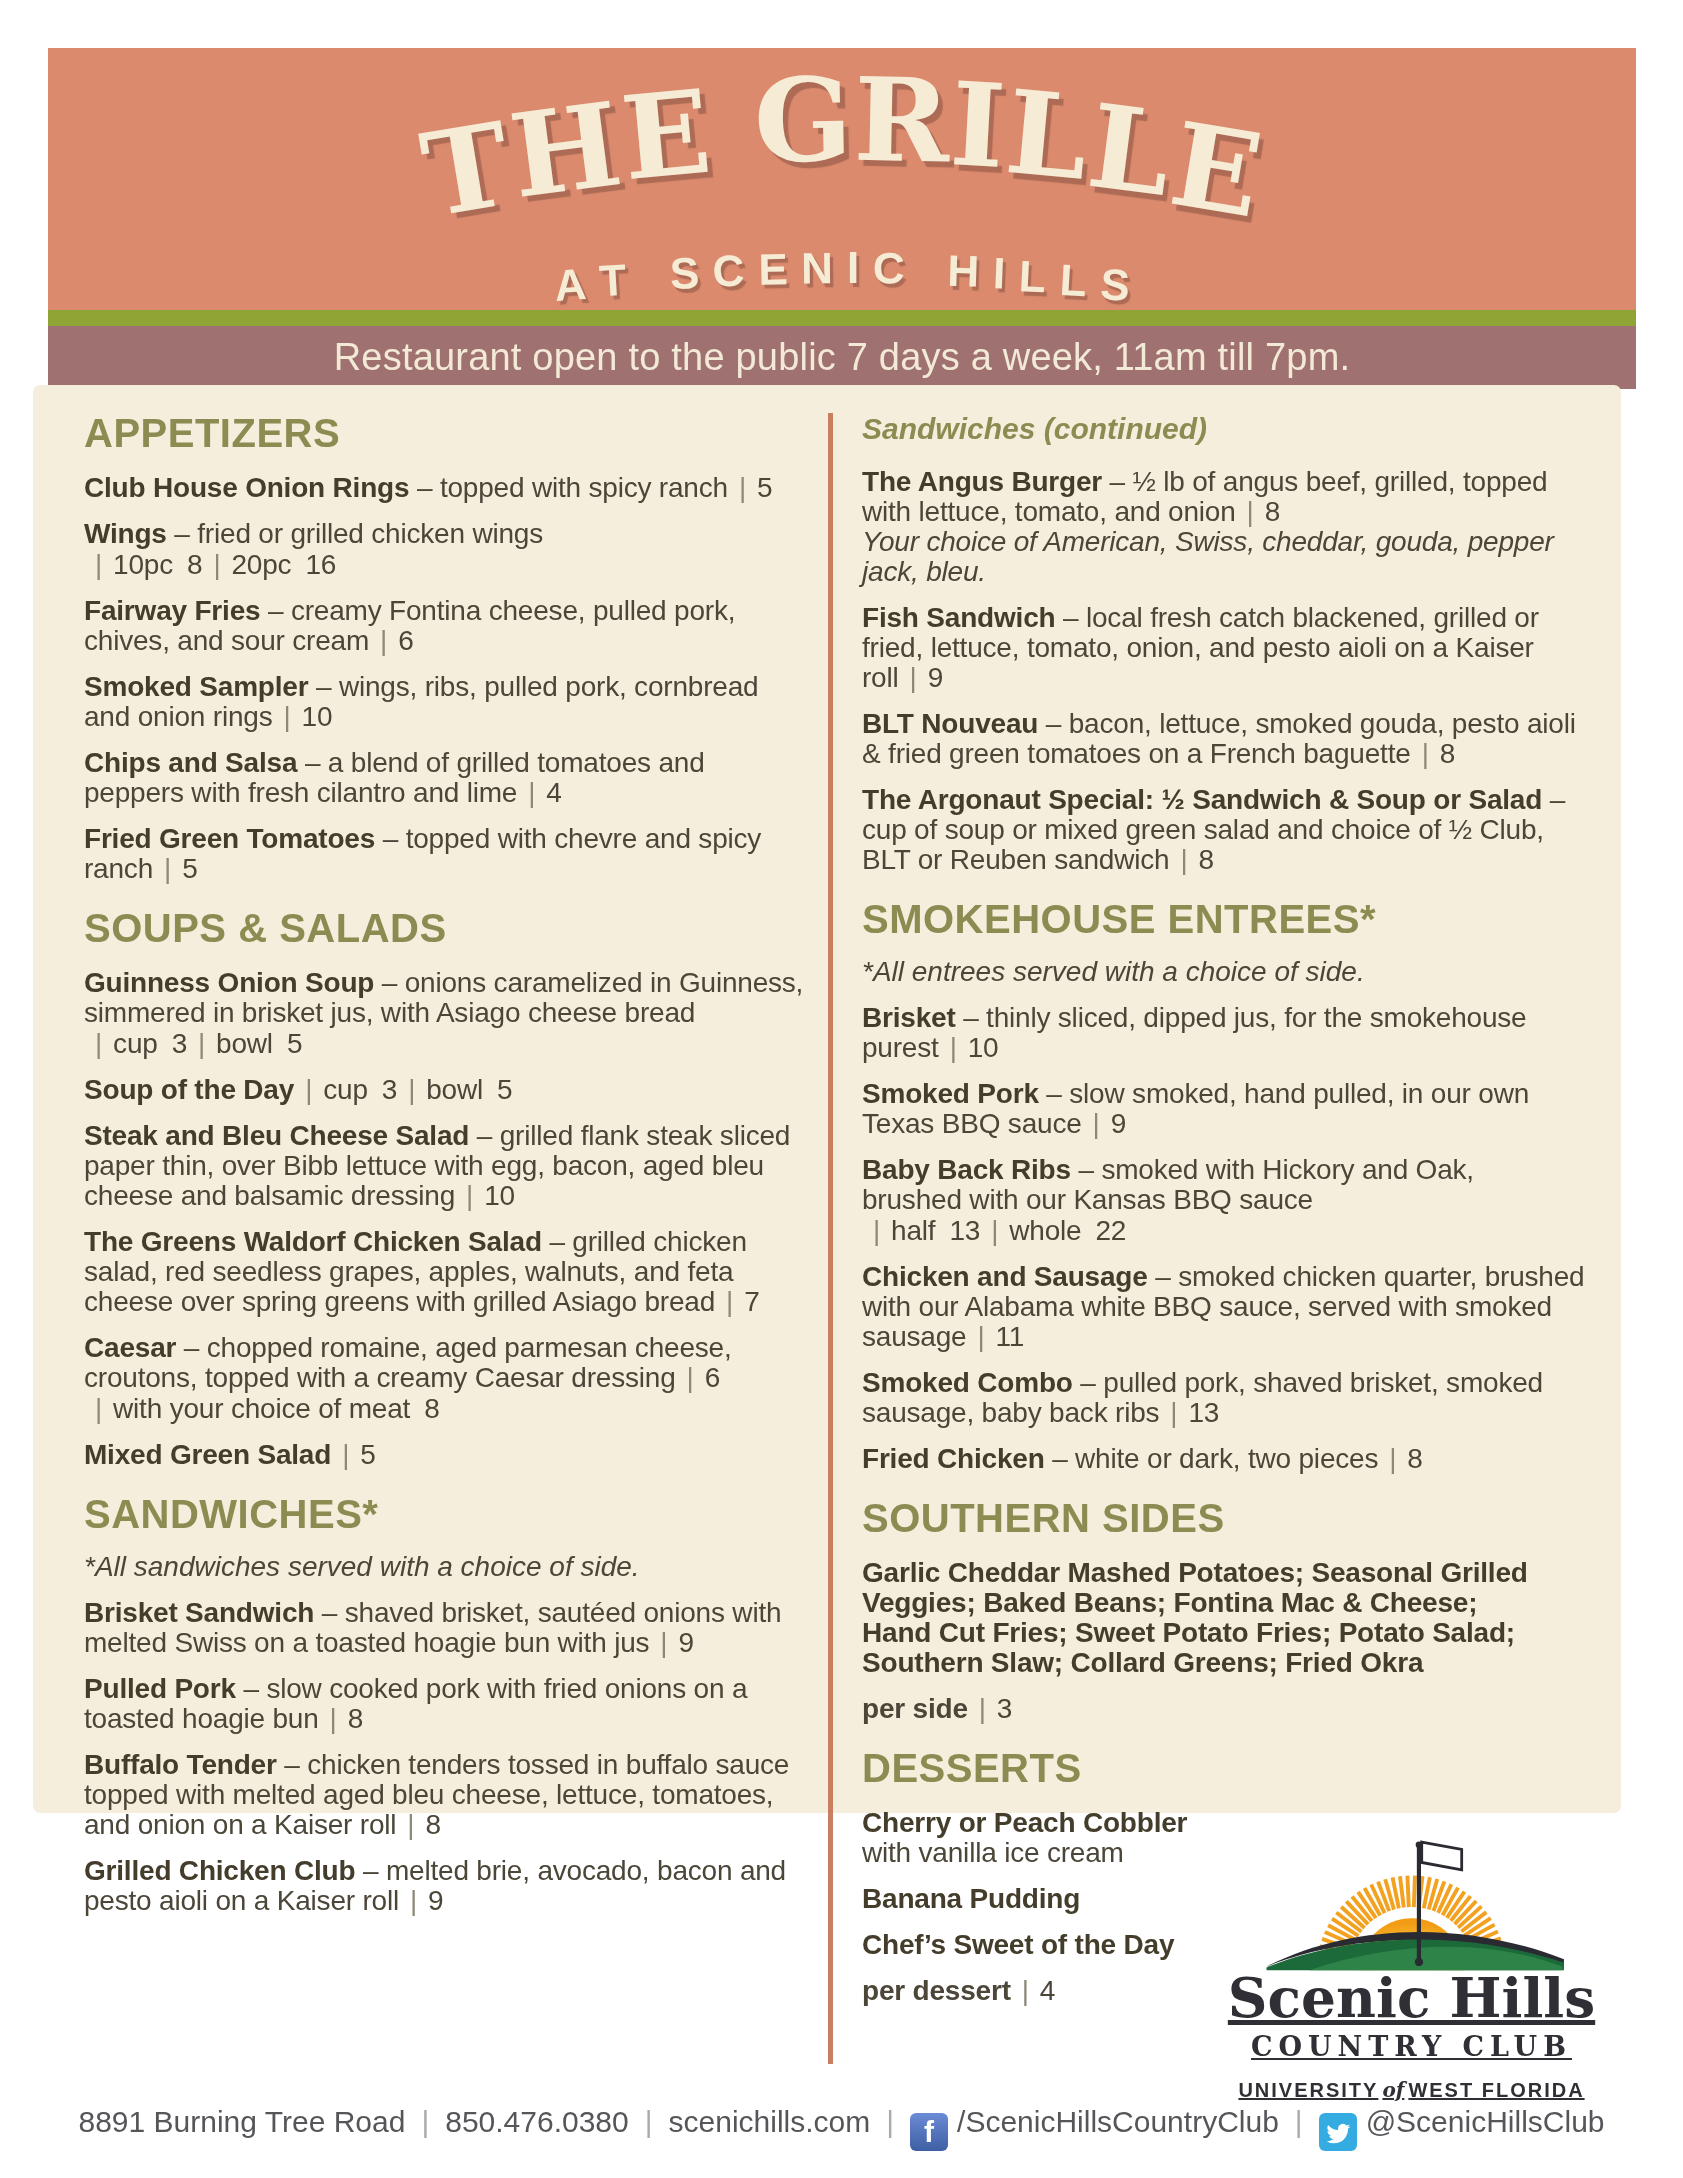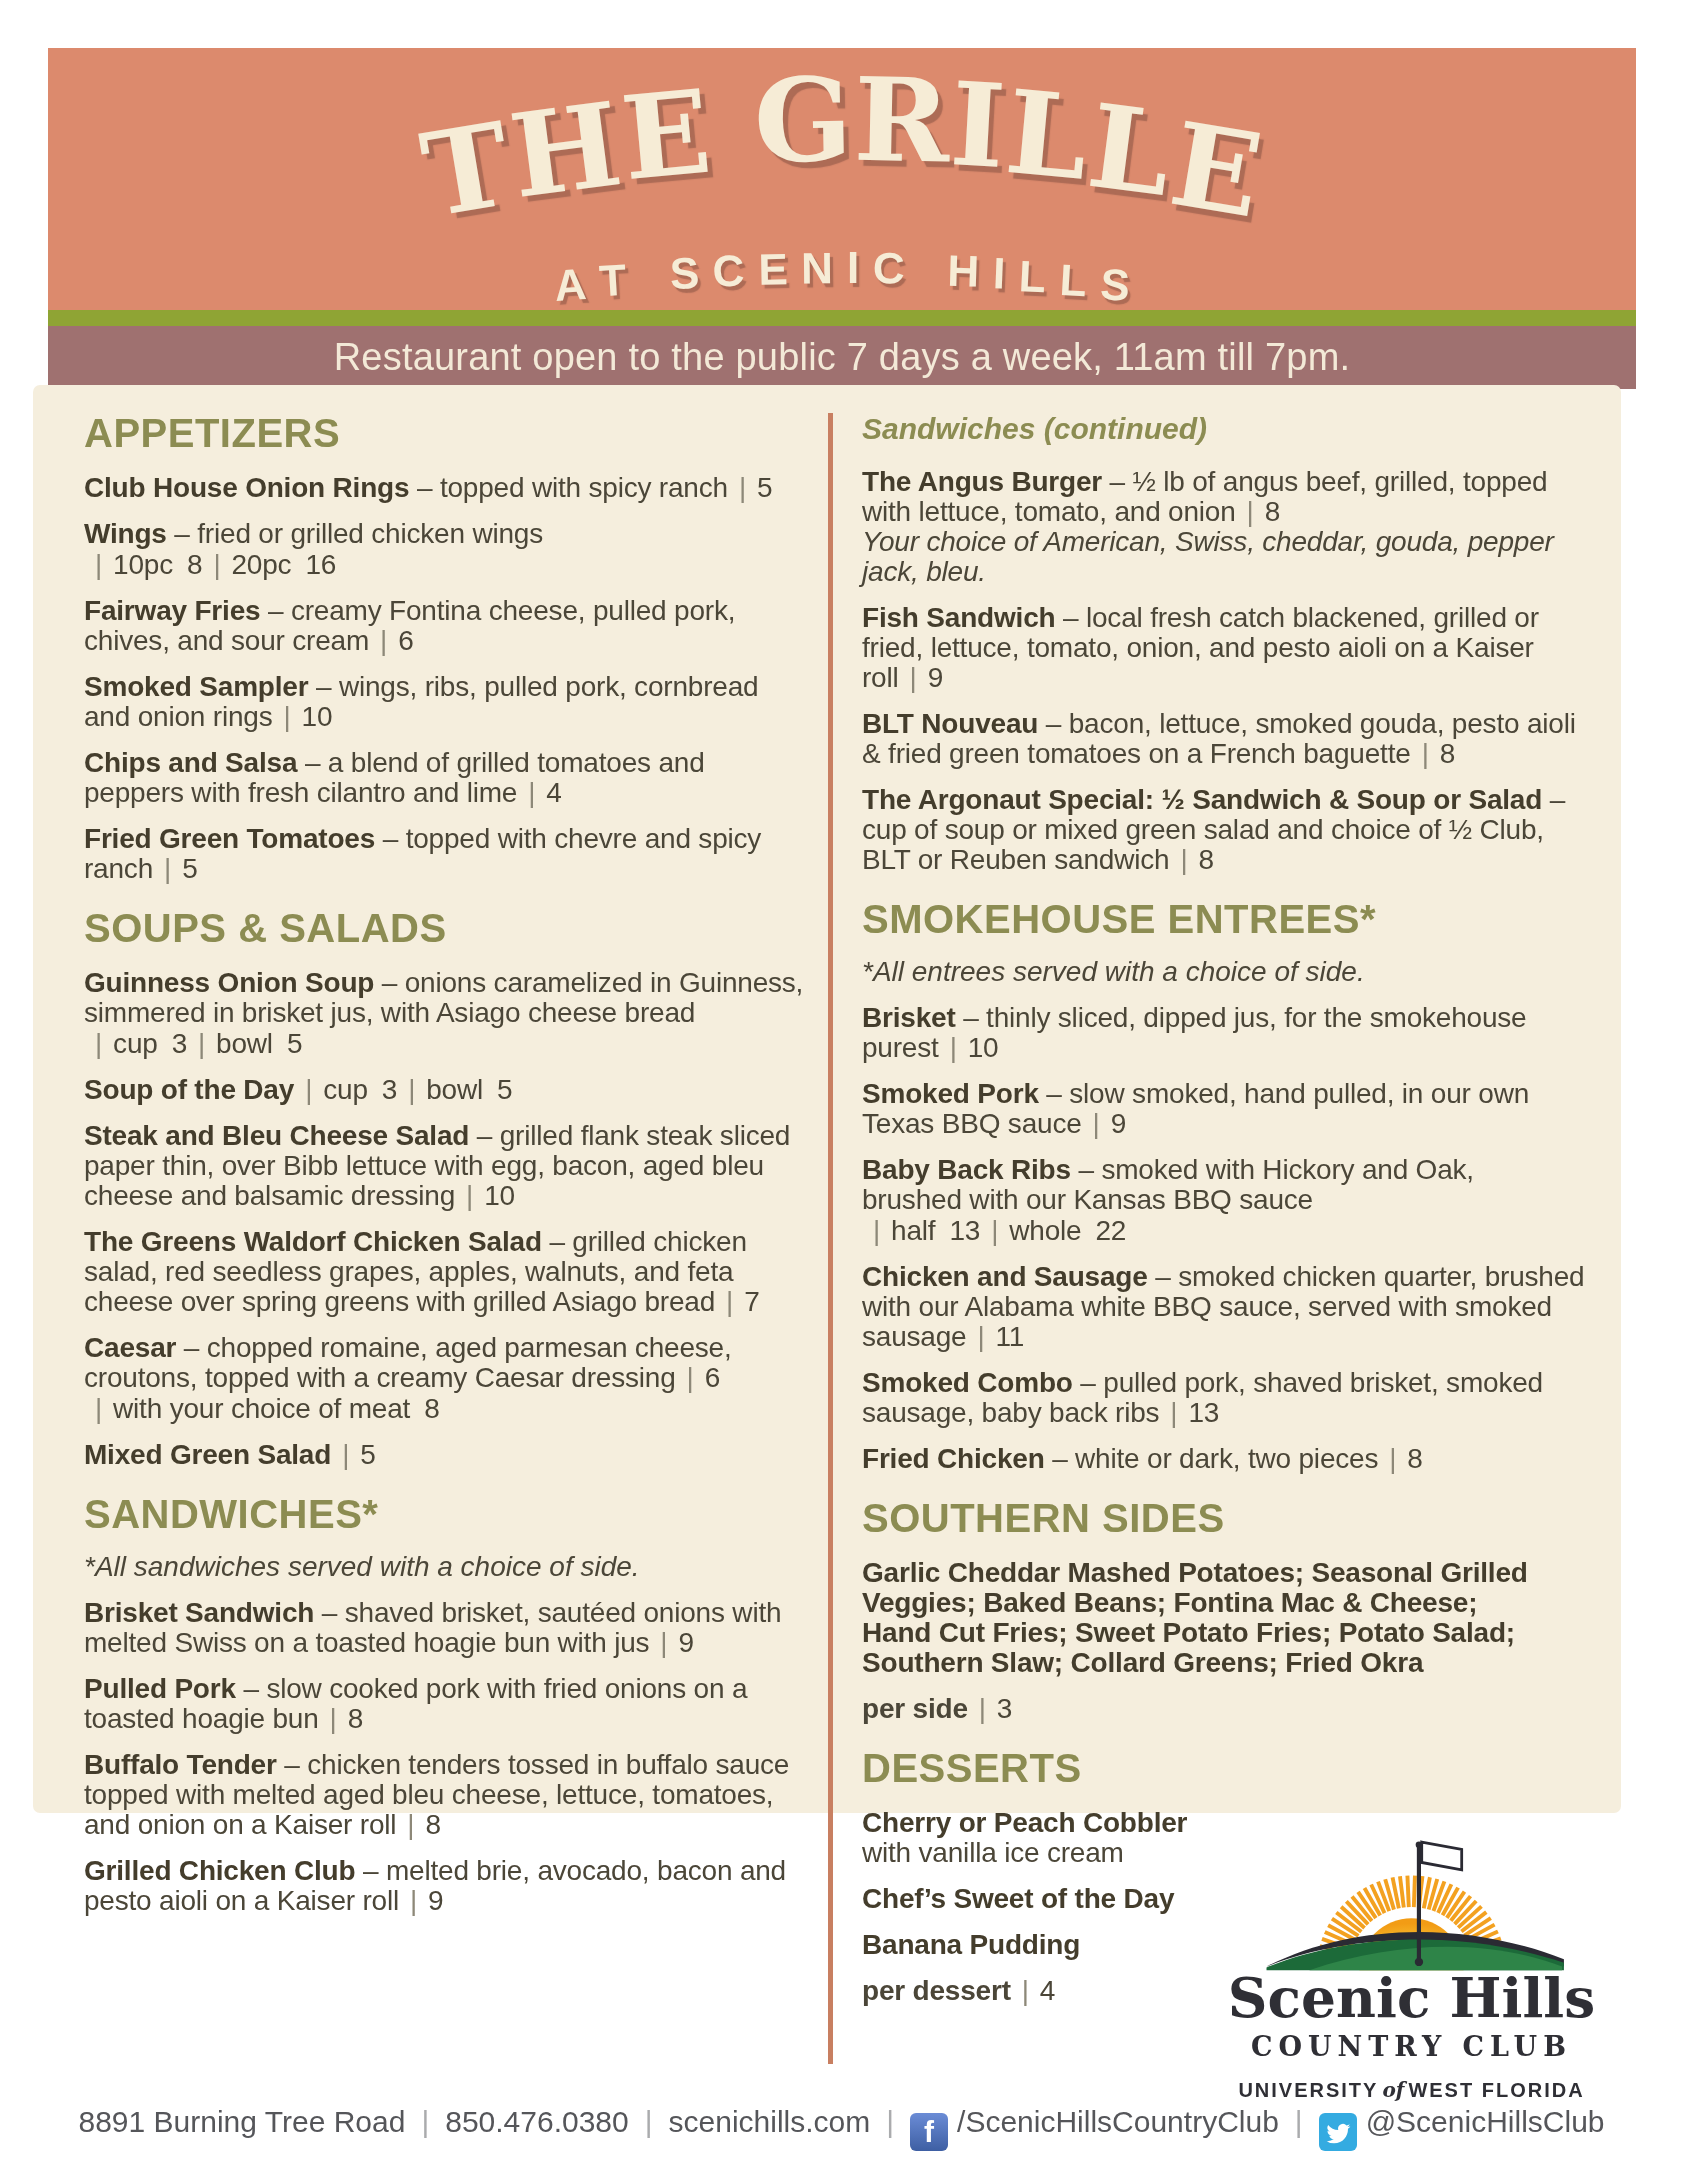--- a/index.html
+++ b/index.html
@@ -35,21 +35,21 @@
   .iname{font-weight:700;color:#443d2c;white-space:pre-line;}
   .iname.plain{font-weight:700;color:#4b4638;}
   .desc{white-space:pre-line;}
   .pipe{color:#8d8878;padding:0 11px;font-weight:400;}
   .pprice{padding-left:14px;}
   .priceline{margin-top:1px;}
   .sub{white-space:pre-line;}
   .sub.it{font-style:italic;}
 
   
-  .logo{position:absolute;left:1173px;top:1431px;width:411px;text-align:center;color:#2f2f35;}
+  .logo{position:absolute;left:1173px;top:1431px;width:411px;text-align:center;color:#2f2f35;text-decoration:underline;}
   .logo svg{display:block;margin:0 auto -6px auto;}
   .logo-name{font-family:"DejaVu Serif",serif;font-weight:700;font-size:55px;line-height:59px;}
   .logo-cc{font-family:"DejaVu Serif",serif;font-weight:700;font-size:27px;letter-spacing:6px;margin-top:4px;}
   .logo-uwf{font-size:20px;font-weight:700;letter-spacing:2px;margin-top:16px;}
   .logo-uwf .of{font-family:"DejaVu Serif",serif;font-style:italic;font-weight:700;text-transform:none;letter-spacing:0;padding:0 4px;}
 
   
   .footer{position:absolute;left:0;top:2105px;width:1683px;text-align:center;font-size:30px;color:#55565a;}
   .fpipe{color:#aaabad;padding:0 16px;}
   .sicon{display:inline-block;width:38px;height:38px;border-radius:6px;vertical-align:-10px;margin-right:9px;}
@@ -165,22 +165,22 @@
 sausage, baby back ribs</span><span class="pipe">|</span><span class="price">13</span></div>
         <div class="item"><span class="iname">Fried Chicken</span><span class="dash">&nbsp;– </span><span class="desc">white or dark, two pieces</span><span class="pipe">|</span><span class="price">8</span></div>
         <div class="h-major">SOUTHERN SIDES</div>
         <div class="item"><span class="iname">Garlic Cheddar Mashed Potatoes; Seasonal Grilled
 Veggies; Baked Beans; Fontina Mac &amp; Cheese;
 Hand Cut Fries; Sweet Potato Fries; Potato Salad;
 Southern Slaw; Collard Greens; Fried Okra</span></div>
         <div class="item"><span class="iname plain">per side</span><span class="pipe">|</span><span class="price">3</span></div>
         <div class="h-major">DESSERTS</div>
         <div class="item"><span class="iname">Cherry or Peach Cobbler</span><div class="sub">with vanilla ice cream</div></div>
+        <div class="item"><span class="iname">Banana Pudding</span></div>
         <div class="item"><span class="iname">Chef’s Sweet of the Day</span></div>
-        <div class="item"><span class="iname">Banana Pudding</span></div>
         <div class="item"><span class="iname plain">per dessert</span><span class="pipe">|</span><span class="price">4</span></div>
       </div>
 
     <div class="logo">
       <svg width="317" height="158" viewBox="0 0 340 170">
         <defs>
           <radialGradient id="sungrad" cx="50%" cy="80%" r="70%">
             <stop offset="0%" stop-color="#fce24c"></stop>
             <stop offset="100%" stop-color="#f29c15"></stop>
           </radialGradient>

